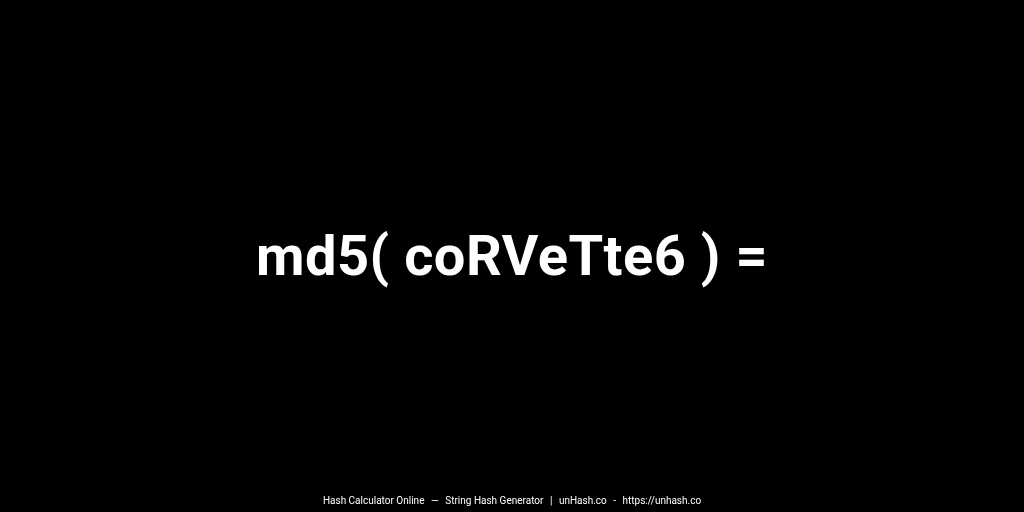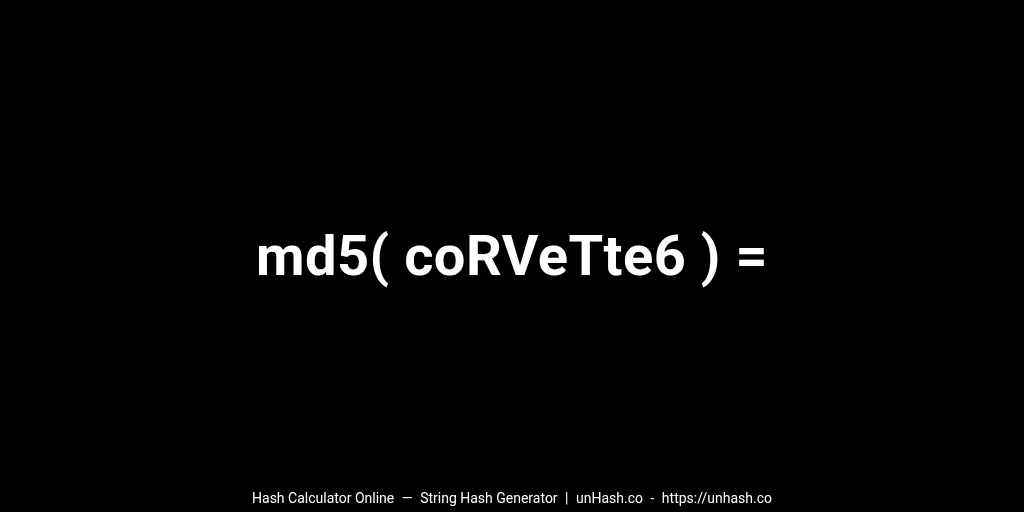--- a/index.html
+++ b/index.html
@@ -42,21 +42,21 @@
     }
     .footer {
       position: absolute;
       bottom: 0;
       left: 0;
       right: 0;
       background: rgba(0, 0, 0, 0.85);
       padding: 6px 0;
       text-align: center;
       color: #ffffff;
-      font-size: 14px;
+      font-size: 10px;
       font-weight: 400;
     }
     .footer-separator {
       margin: 0 4px;
     }
   </style>
 </head>
 <body>
 
 <div class="main-content">

